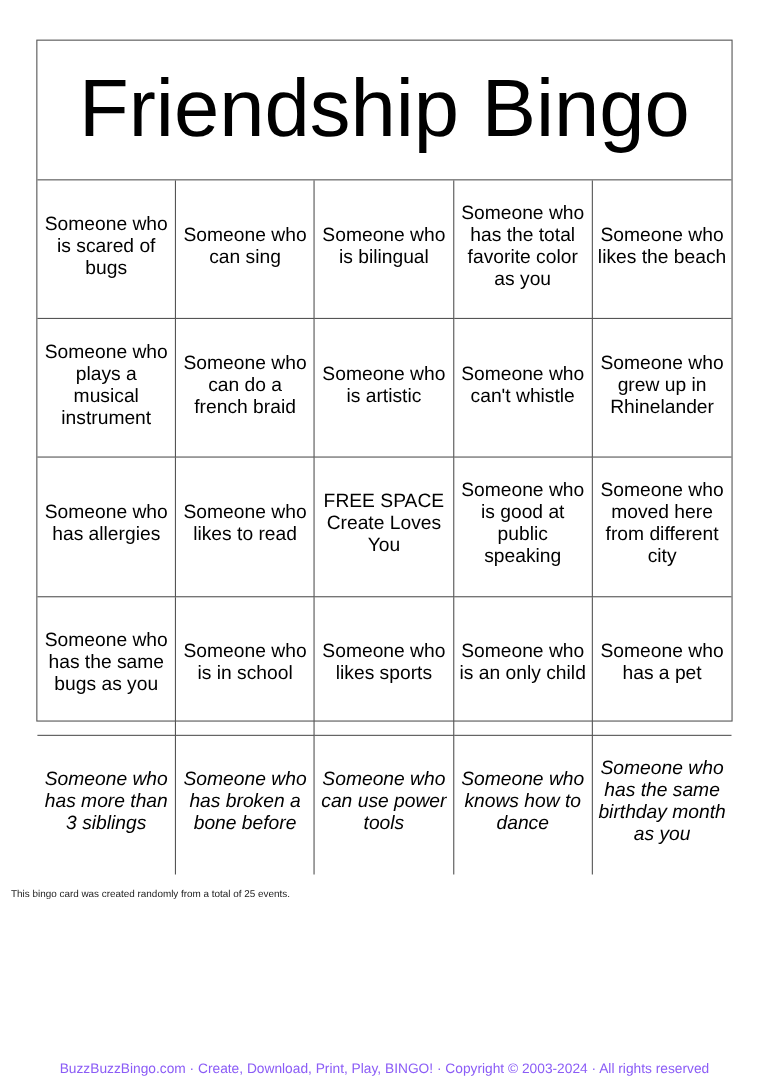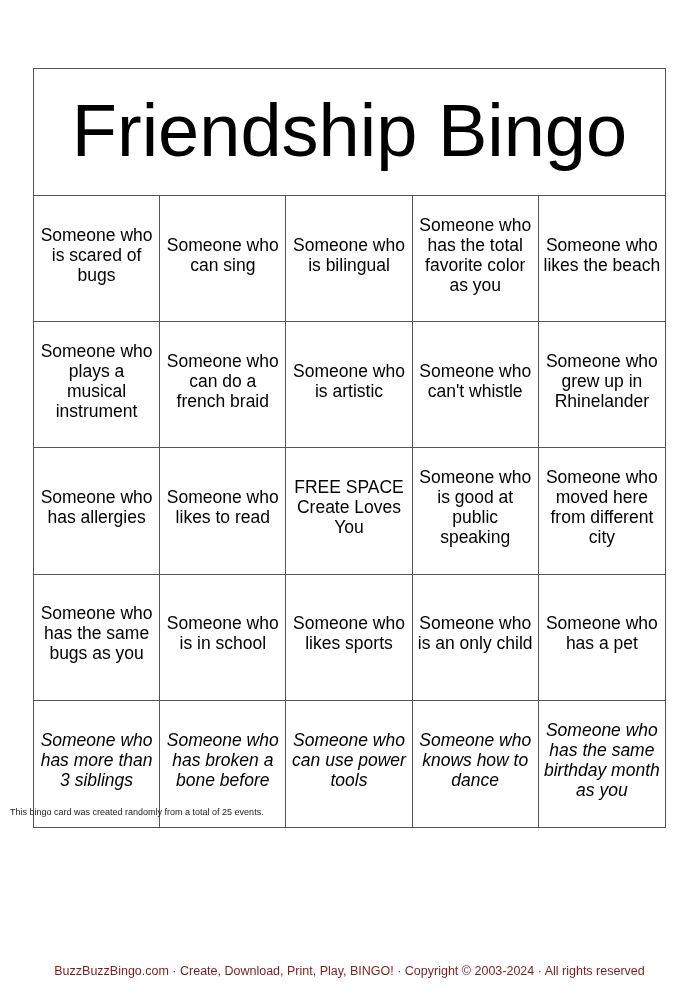--- a/index.html
+++ b/index.html
@@ -13,24 +13,23 @@
     position: relative;
     overflow: hidden;
     font-family: "Liberation Sans", sans-serif;
     color: #000;
   }
   .card {
     position: absolute;
     left: 33px;
     top: 36px;
     width: 633px;
-    height: 760px;
+    height: 620px;
     border: 1px solid #555;
     box-sizing: border-box;
-    margin-top: 32px;
   }
   .title {
     height: 127px;
     border-bottom: 1px solid #555;
     box-sizing: border-box;
     display: flex;
     align-items: center;
     justify-content: center;
     font-size: 74px;
     letter-spacing: 0px;
@@ -64,21 +63,21 @@
     font-size: 9px;
     color: #222;
   }
   .footer {
     position: absolute;
     left: 0;
     width: 699px;
     top: 964px;
     text-align: center;
     font-size: 12.5px;
-    color: #7f1d1d;
+    color: #8b5cf6;
   }
 </style>
 </head>
 <body>
 
 <div class="card">
   <div class="title">Friendship Bingo</div>
   <div class="grid">
 
     <div class="cell row-1 col-1">Someone who is scared of bugs</div>

